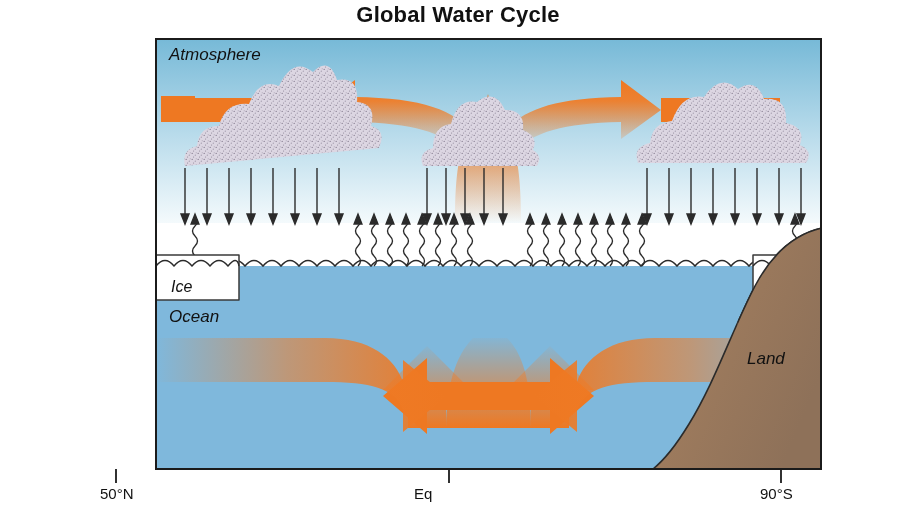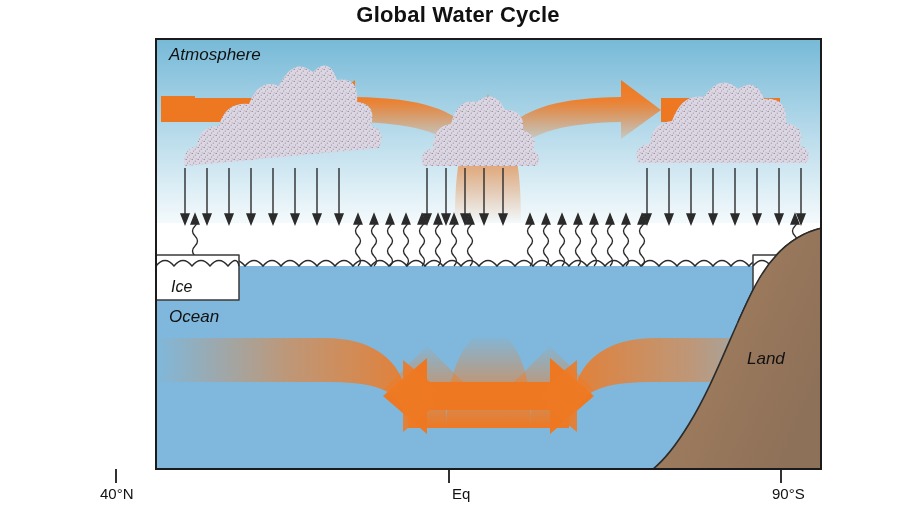--- a/index.html
+++ b/index.html
@@ -342,17 +342,17 @@
       <rect x="1" y="1" width="665" height="430" fill="none" stroke="#1b1b1b" stroke-width="2"></rect>
     </svg>
   </div>
 
   <svg style="position:absolute;left:115px;top:469px;" width="668" height="16">
     <line x1="1" y1="0" x2="1" y2="14" stroke="#1b1b1b" stroke-width="1.8"></line>
     <line x1="334" y1="0" x2="334" y2="14" stroke="#1b1b1b" stroke-width="1.8"></line>
     <line x1="666" y1="0" x2="666" y2="14" stroke="#1b1b1b" stroke-width="1.8"></line>
   </svg>
 
-  <div class="axlbl" style="left:100px;top:485px;">40°N</div>
-  <div class="axlbl" style="left:452px;top:485px;">Eq</div>
-  <div class="axlbl" style="left:760px;top:485px;margin-left:12px;">90°S</div>
+  <div class="axlbl" style="left:100px;top:485px;">50°N</div>
+  <div class="axlbl" style="left:414px;top:485px;">Eq</div>
+  <div class="axlbl" style="left:760px;top:485px;">90°S</div>
 
 </div>
 
 </body></html>

